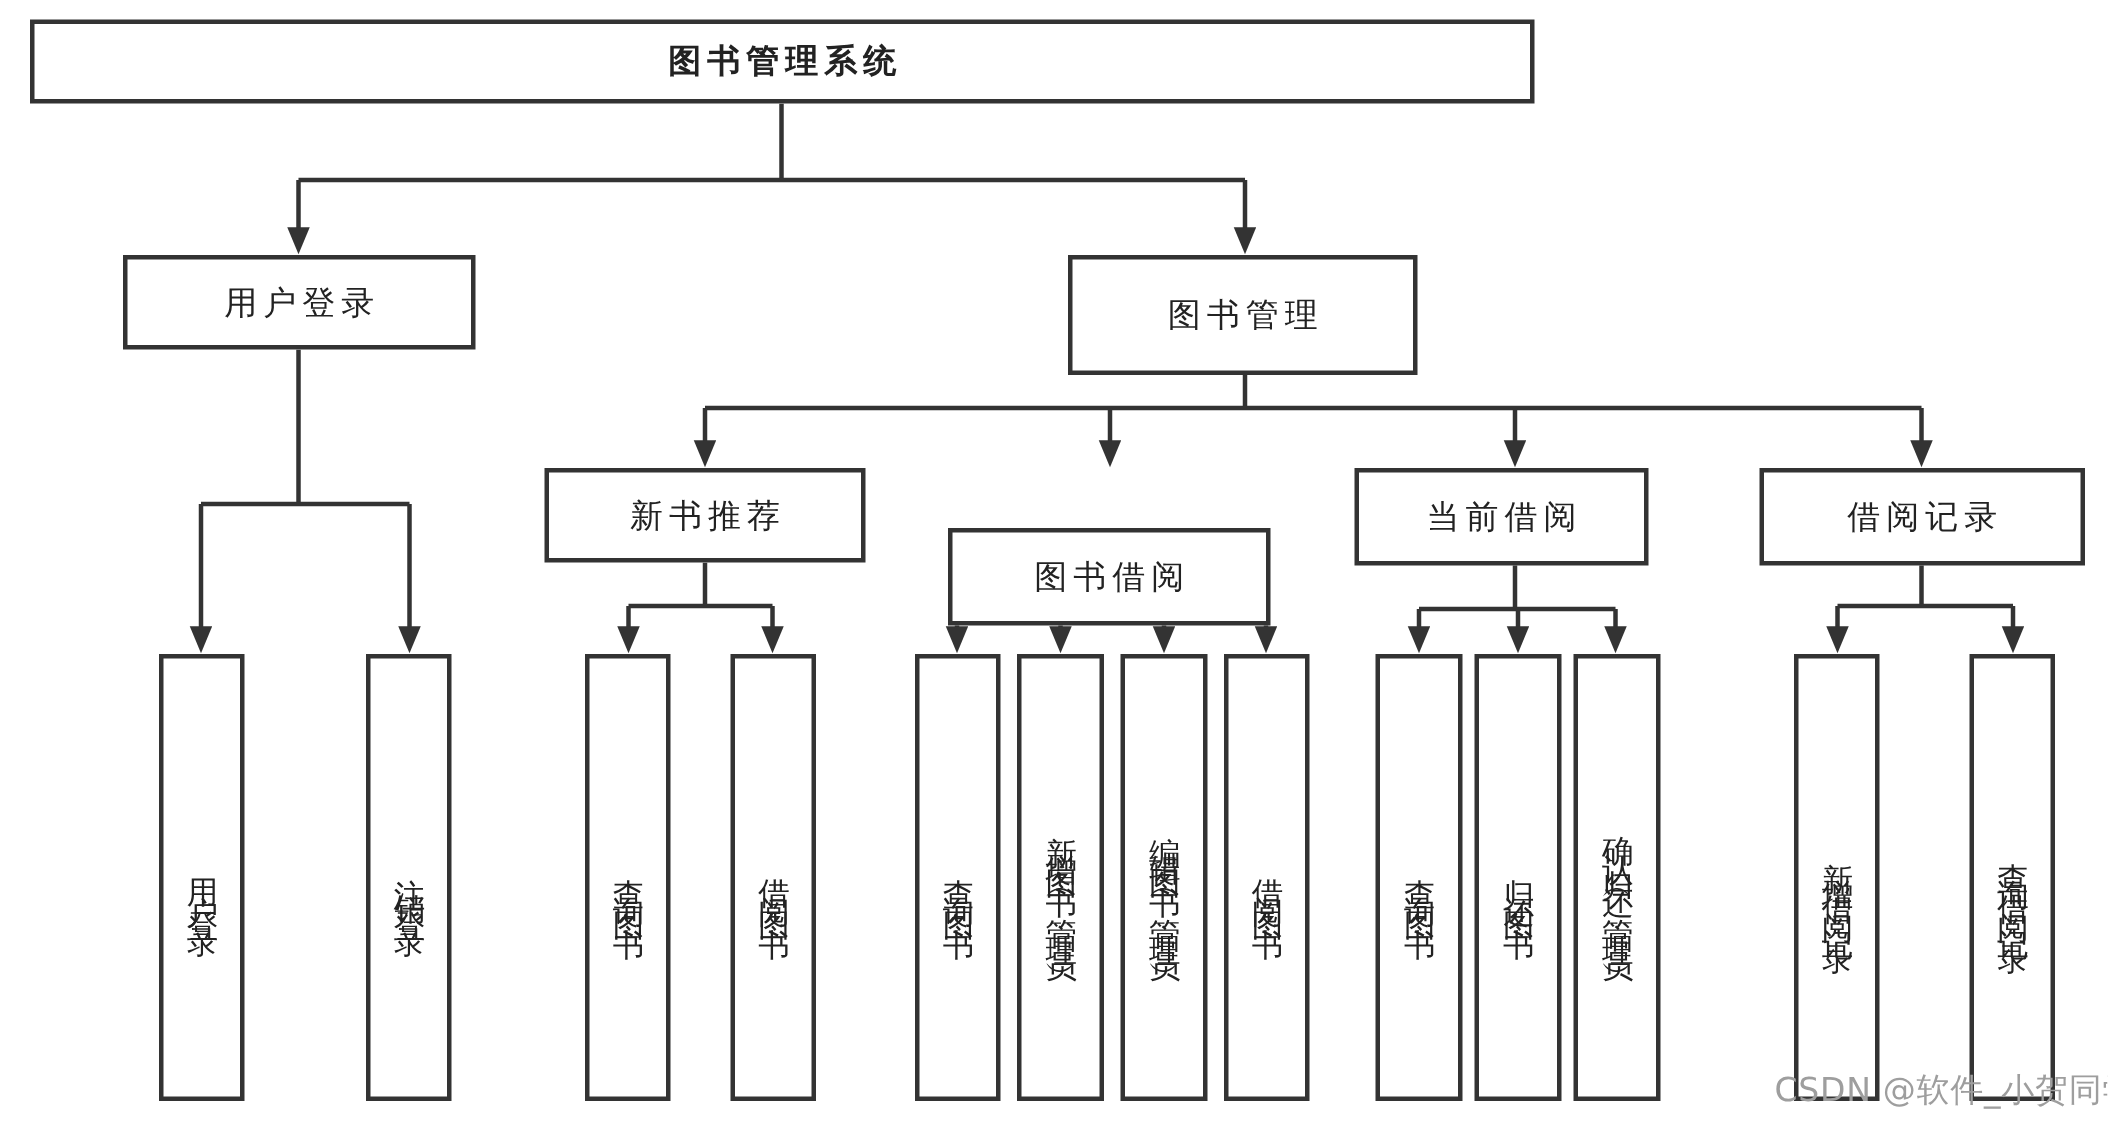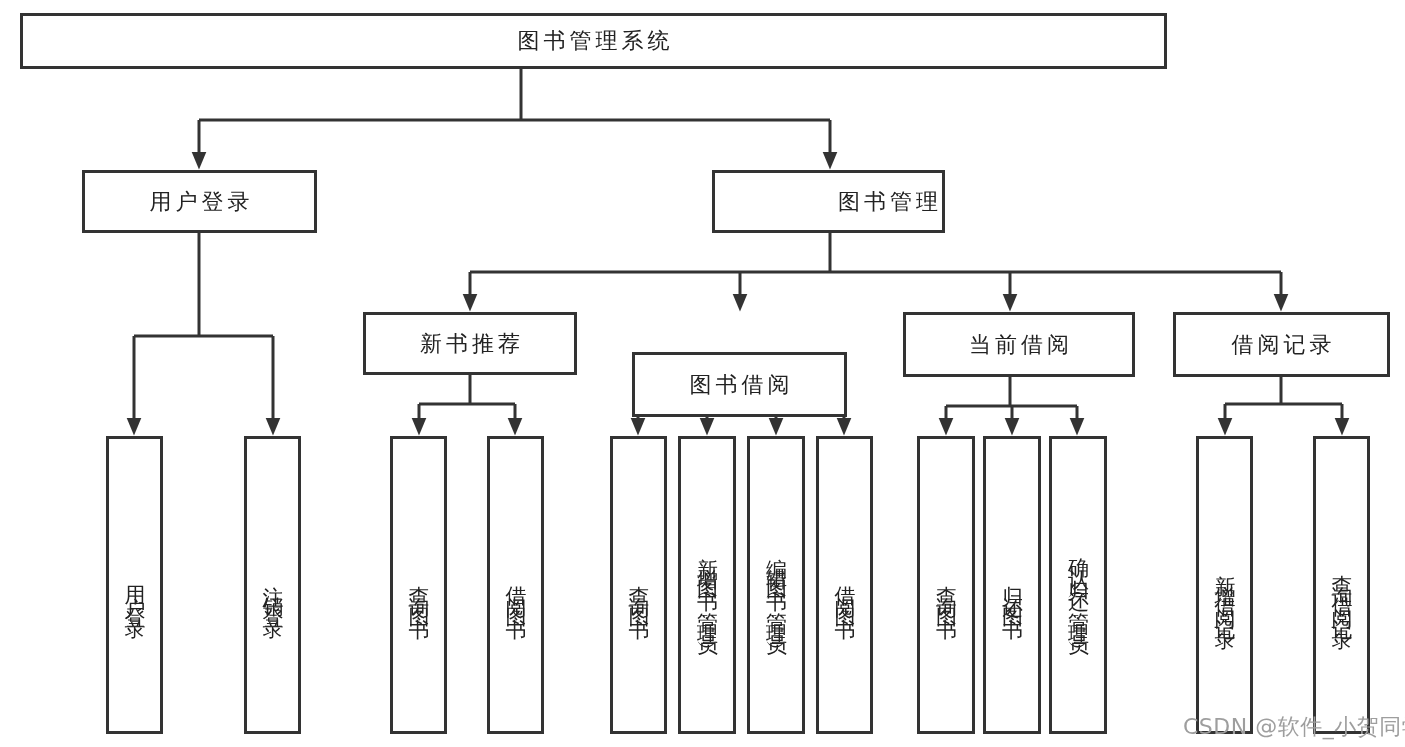--- a/index.html
+++ b/index.html
@@ -117,38 +117,38 @@
     </g>
 
     <g>
       <path d="M1281,375 L1281,404"></path>
       <path d="M1225,404 L1342,404"></path>
       <path d="M1225,404 L1225,418" marker-end="url(#arw)"></path>
       <path d="M1342,404 L1342,418" marker-end="url(#arw)"></path>
     </g>
   </svg>
 
-  <div class="node hnode" style="left:20px; top:13px; width:1147px; height:56px;">
+  <div class="node hnode" style="left:20px; top:13px; width:1003px; height:56px;font-weight:bold;">
     <span>图书管理系统</span>
   </div>
 
   <div class="node hnode" style="left:82px; top:170px; width:235px; height:63px;">
     <span>用户登录</span>
   </div>
-  <div class="node hnode" style="left:712px; top:170px; width:233px; height:63px;justify-content:flex-end;">
+  <div class="node hnode" style="left:712px; top:170px; width:233px; height:80px;">
     <span>图书管理</span>
   </div>
 
   <div class="node hnode" style="left:363px; top:312px; width:214px; height:63px;">
     <span>新书推荐</span>
   </div>
   <div class="node hnode" style="left:632px; top:312px; width:215px; height:65px;margin-top:40px;">
     <span>图书借阅</span>
   </div>
-  <div class="node hnode" style="left:903px; top:312px; width:232px; height:65px;">
+  <div class="node hnode" style="left:903px; top:312px; width:196px; height:65px;">
     <span>当前借阅</span>
   </div>
   <div class="node hnode" style="left:1173px; top:312px; width:217px; height:65px;text-align:center;">
     <span>借阅记录</span>
   </div>
 
   <div class="node leaf" style="left:106px; top:436px; width:57px; height:298px;">
     <span class="vtext">用户登录</span>
   </div>
   <div class="node leaf" style="left:244px; top:436px; width:57px; height:298px;">

